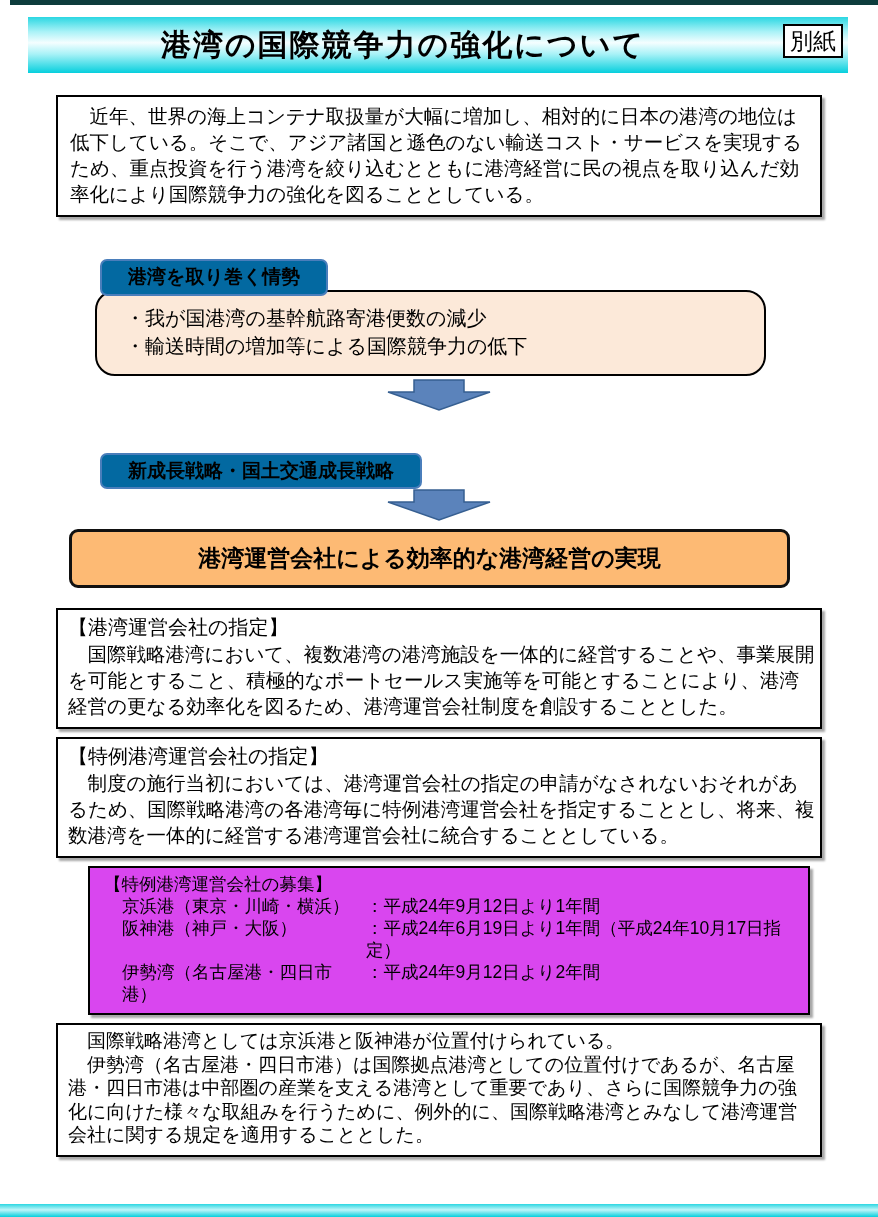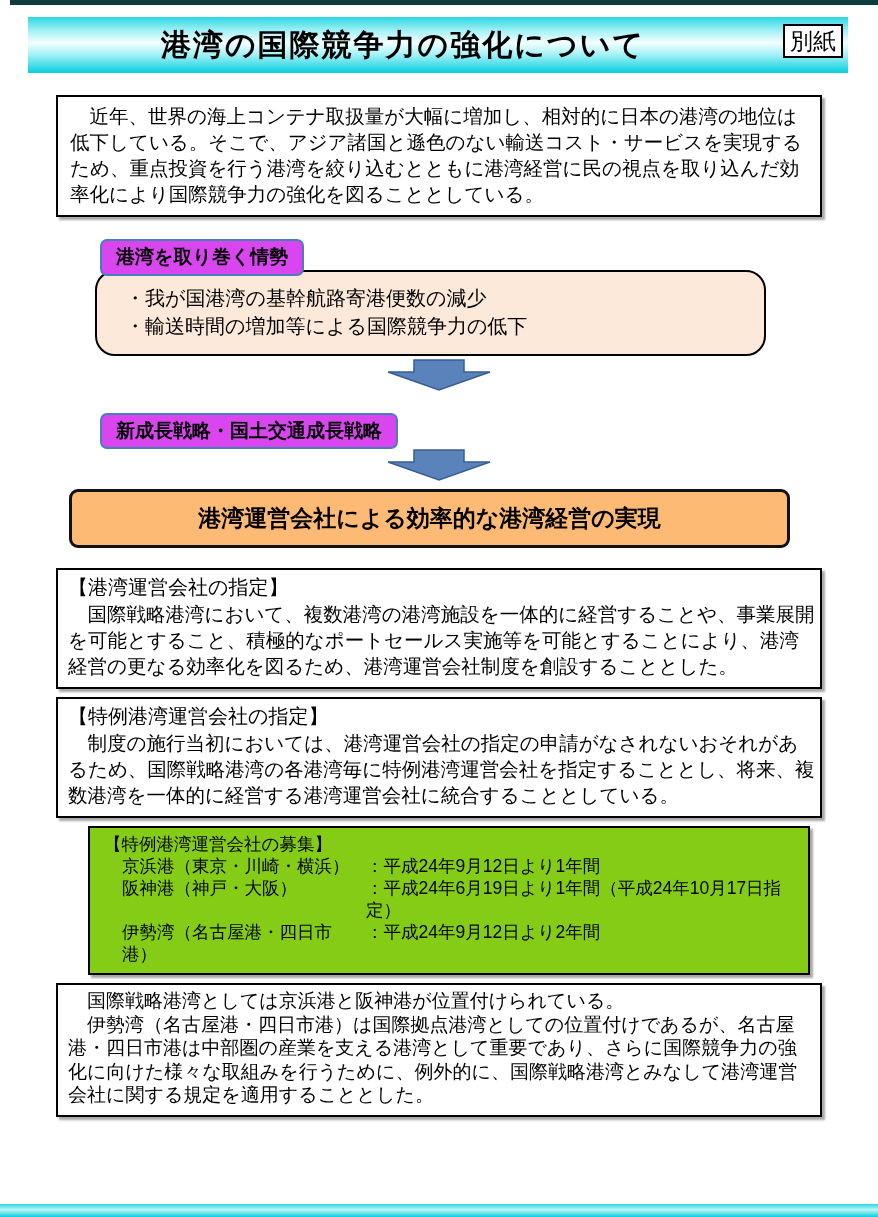--- a/index.html
+++ b/index.html
@@ -38,44 +38,44 @@
     box-shadow:3px 3px 2px #a8a8a8;
     padding:4px 4px 8px 10px;
     font-size:19.5px;line-height:26px;
   }
   .intro-box{padding:6px 10px 8px 12px;}
   .sec-heading{font-size:20px;line-height:27px;margin:0;}
   .sec-body{margin:0;}
   
   .flow-label{
     display:inline-block;position:relative;z-index:2;
-    margin:22px 0 -6px 100px;
-    background:#d946ef;border:2px solid #4a7ebb;border-radius:7px;
-    padding:4px 14px;font-size:19px;font-weight:bold;line-height:1.3;
+    margin:42px 0 -6px 100px;
+    background:#0369a1;border:2px solid #4a7ebb;border-radius:7px;
+    padding:4px 26px;font-size:19px;font-weight:bold;line-height:1.3;
   }
   .round-box{
     position:relative;z-index:1;
     margin:0 112px 0 95px;
     background:#fce9d9;border:2px solid #000;border-radius:20px;
     padding:12px 18px 14px 28px;
     font-size:20px;line-height:28px;
   }
   .arrow-wrap{width:104px;height:32px;margin:3px auto 0 auto;display:block;}
   .arrow-wrap.second{margin-top:6px;}
   .result-box{
     margin:8px 88px 0 69px;
     background:#fdba74;border:3px solid #111;border-radius:9px;
     text-align:center;font-size:23px;font-weight:bold;
     padding:11px 4px;
   }
   
   .gap-lg{margin-top:20px;}
   .gap-sm{margin-top:8px;}
   .recruit-box{
-    margin:8px 68px 0 88px;border:2px solid #000;background:#84cc16;
+    margin:8px 68px 0 88px;border:2px solid #000;background:#d946ef;
     box-shadow:3px 3px 2px #a8a8a8;
     padding:5px 8px 8px 8px;font-size:17.5px;line-height:22px;
   }
   .recruit-heading{margin:0;padding-left:6px;}
   .recruit-intro{margin:0;padding-left:12px;}
   .port-row{display:flex;padding-left:24px;}
   .port-name{width:244px;flex:0 0 auto;}
   .port-period{flex:1;}
   .special-box{
     margin:8px 56px 0 56px;border:2px solid #000;background:#fff;

